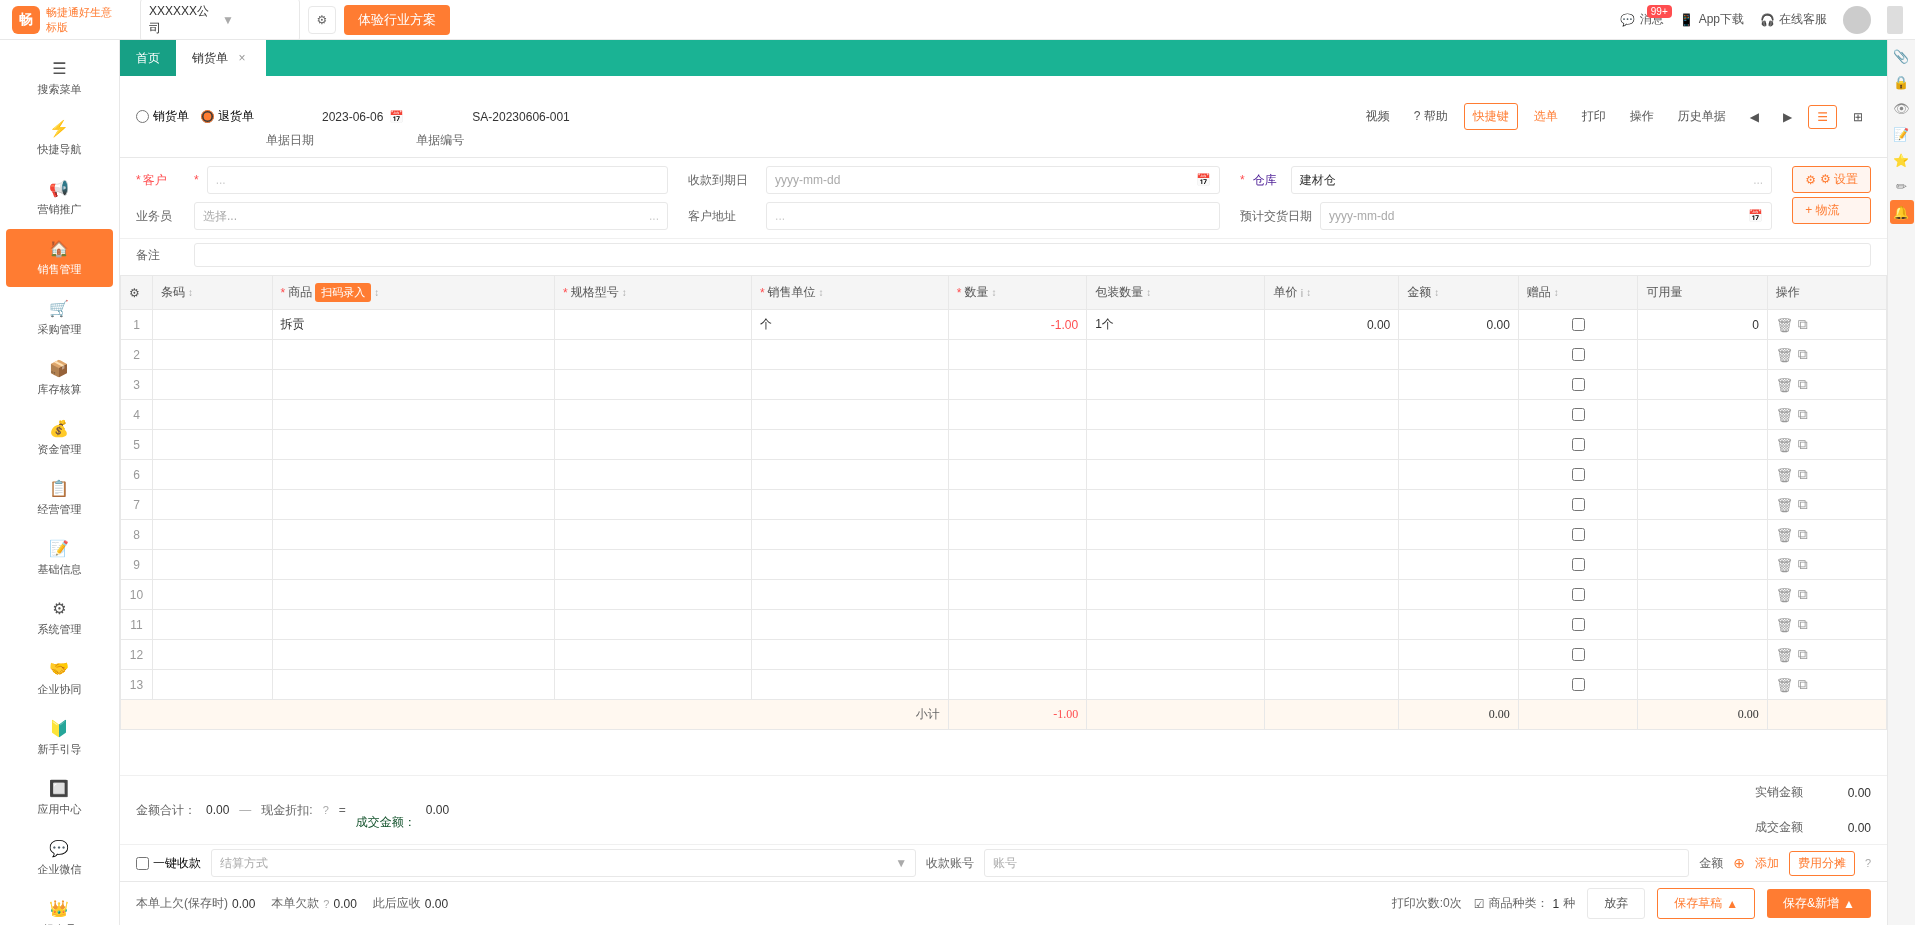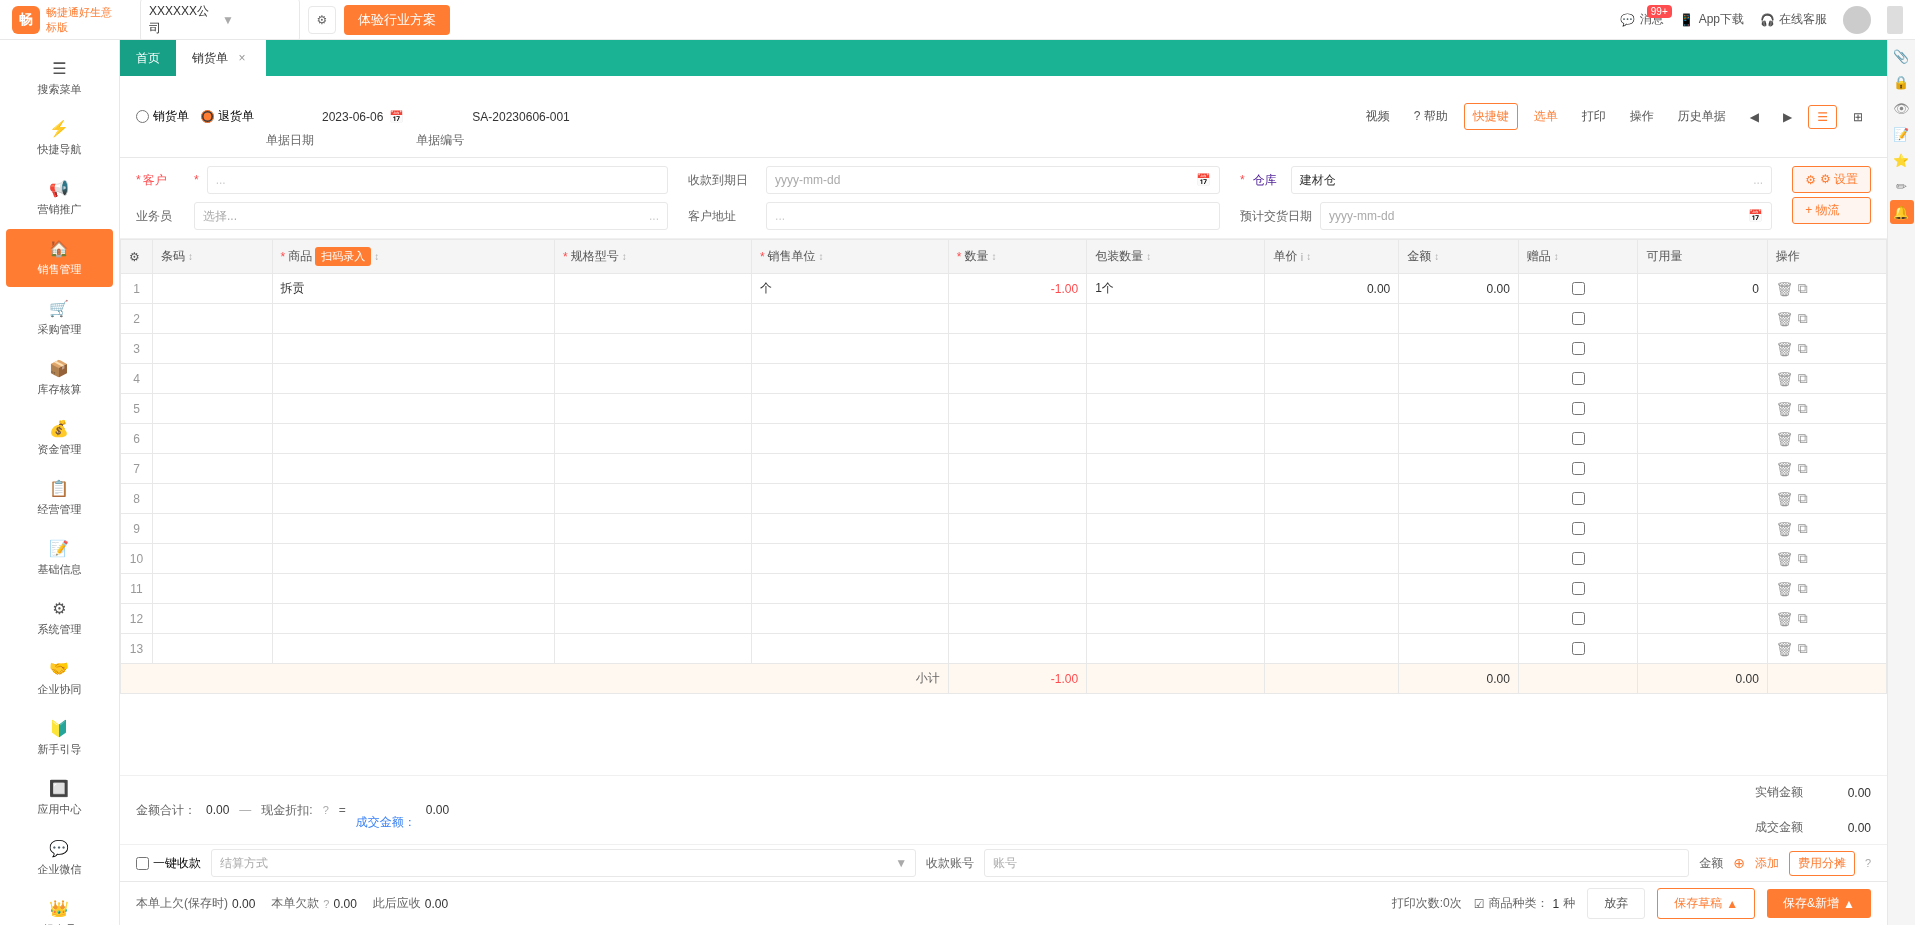--- a/index.html
+++ b/index.html
@@ -60,21 +60,21 @@
 
     
     .remark-row { padding: 4px 16px 8px 16px; display: flex; align-items: center; gap: 8px; }
 
     
     .table-area { flex: 1; overflow: auto; }
     table { width: 100%; border-collapse: collapse; }
     table th { background: #f5f5f5; padding: 7px 8px; text-align: left; border: 1px solid #e8e8e8; color: #555; white-space: nowrap; font-weight: normal; }
     table td { padding: 6px 8px; border: 1px solid #e8e8e8; color: #333; white-space: nowrap; }
     table .row-num { text-align: center; color: #999; width: 30px; }
-    .subtotal-row td { background: #fff8f0; font-weight: 500; }
+    .subtotal-row td { background: #fff8f0; font-weight: 500; font-family: Liberation Serif, serif; }
     .required-star { color: #ff4d4f; }
     .scan-btn { background: #ff7c32; color: #fff; border: none; border-radius: 3px; padding: 2px 6px; cursor: pointer; font-size: 11px; }
     .sort-icon { color: #aaa; font-size: 10px; cursor: pointer; }
     .th-inner { display: flex; align-items: center; gap: 3px; }
     .action-btns { display: flex; gap: 4px; align-items: center; }
     .action-icon { cursor: pointer; color: #999; font-size: 14px; }
     .info-icon { color: #aaa; cursor: pointer; font-size: 11px; }
 
     
     .footer-calc { padding: 8px 16px; background: #fff; border-top: 1px solid #f0f0f0; display: flex; align-items: center; gap: 10px; }
@@ -303,20 +303,24 @@
           <button class="right-btn settings-btn">
             <span>⚙</span>
             <span>⚙ 设置</span>
           </button>
           <button class="right-btn logistics-btn">
             <span>+ 物流</span>
           </button>
         </div>
       </div>
 
+      <div class="remark-row">
+        <span class="field-label" style="color:#666;">备注</span>
+        <div class="field-input" style="flex:1;min-height:24px;"></div>
+      </div>
 
       <div class="table-area">
         <table>
           <thead>
             <tr>
               <th style="width:32px;">
                 <span>⚙</span>
               </th>
               <th>
                 <div class="th-inner">
@@ -702,21 +706,21 @@
         </table>
       </div>
 
       <div class="footer-calc">
         <span style="color:#666;">金额合计：</span>
         <span style="color:#333;font-weight:500;">0.00</span>
         <span style="color:#aaa;">—</span>
         <span style="color:#666;">现金折扣:</span>
         <span class="info-icon">?</span>
         <span style="color:#666;">=</span>
-        <span style="color:#3b82f6;margin-top:24px;">成交金额：</span>
+        <span style="color:#14532d;margin-top:24px;">成交金额：</span>
         <span style="color:#333;font-weight:500;">0.00</span>
         <div style="margin-left:auto;display:flex;flex-direction:column;align-items:center;gap:18px;">
           <div class="summary-line">
             <span style="color:#666;">实销金额</span>
             <span class="summary-val">0.00</span>
           </div>
           <div class="summary-line">
             <span style="color:#666;">成交金额</span>
             <span class="summary-val">0.00</span>
           </div>

